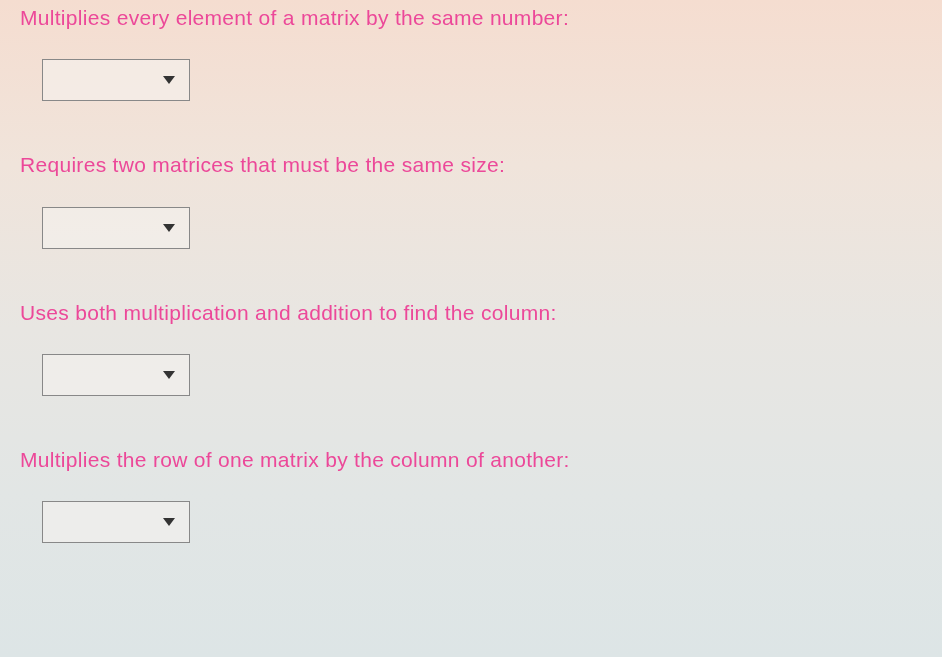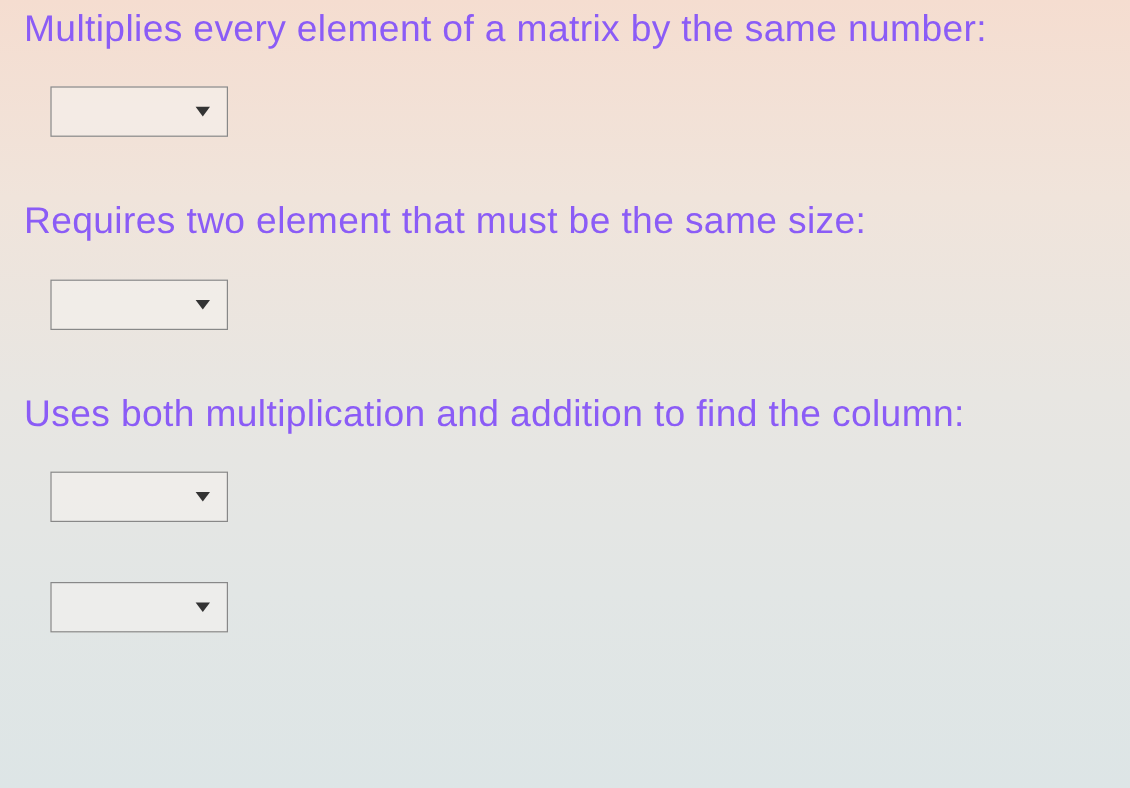--- a/index.html
+++ b/index.html
@@ -12,22 +12,22 @@
       height: 657px;
       background: linear-gradient(180deg, #f5ddd0 0%, #f0e4db 25%, #e8e6e2 50%, #e2e6e5 75%, #dde5e6 100%);
       font-family: Arial, Helvetica, sans-serif;
       padding: 0;
       overflow: hidden;
     }
     .question-group {
       padding: 0 20px;
     }
     .question-text {
-      font-size: 31px;
-      color: #8b5cf6;
+      font-size: 21px;
+      color: #ec4899;
       line-height: 1.3;
       margin-top: 4px;
       margin-bottom: 28px;
       font-weight: 400;
       letter-spacing: 0.3px;
     }
     .q1 { padding-top: 0; }
     .q2 { margin-top: 50px; }
     .q3 { margin-top: 50px; }
     .q4 { margin-top: 50px; }
@@ -57,33 +57,34 @@
 
 <div class="question-group q1">
   <div class="question-text">Multiplies every element of a matrix by the same number:</div>
   <div class="dropdown">
     <span></span>
     <div class="dropdown-arrow"></div>
   </div>
 </div>
 
 <div class="question-group q2">
-  <div class="question-text">Requires two element that must be the same size:</div>
+  <div class="question-text">Requires two matrices that must be the same size:</div>
   <div class="dropdown">
     <span></span>
     <div class="dropdown-arrow"></div>
   </div>
 </div>
 
 <div class="question-group q3">
   <div class="question-text">Uses both multiplication and addition to find the column:</div>
   <div class="dropdown">
     <span></span>
     <div class="dropdown-arrow"></div>
   </div>
 </div>
 
 <div class="question-group q4">
+  <div class="question-text">Multiplies the row of one matrix by the column of another:</div>
   <div class="dropdown">
     <span></span>
     <div class="dropdown-arrow"></div>
   </div>
 </div>
 
 </body></html>

